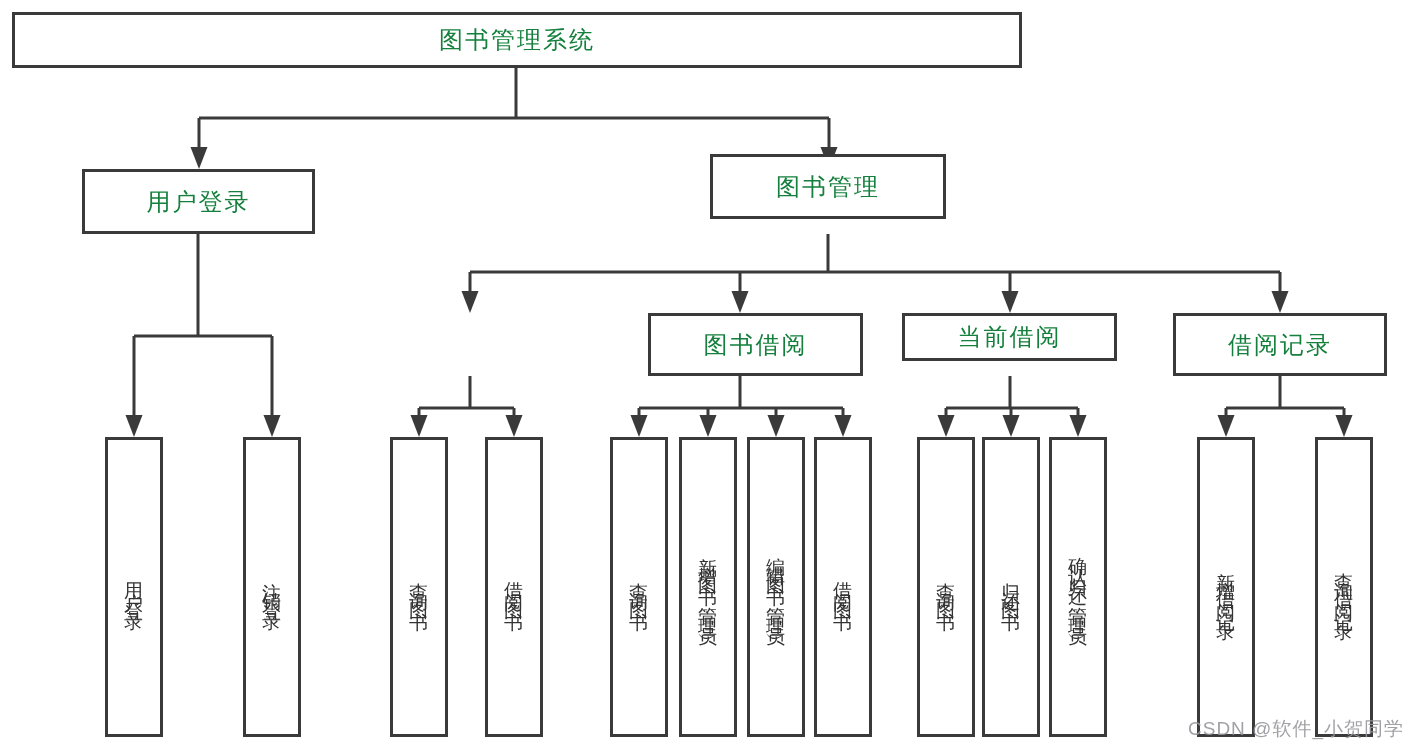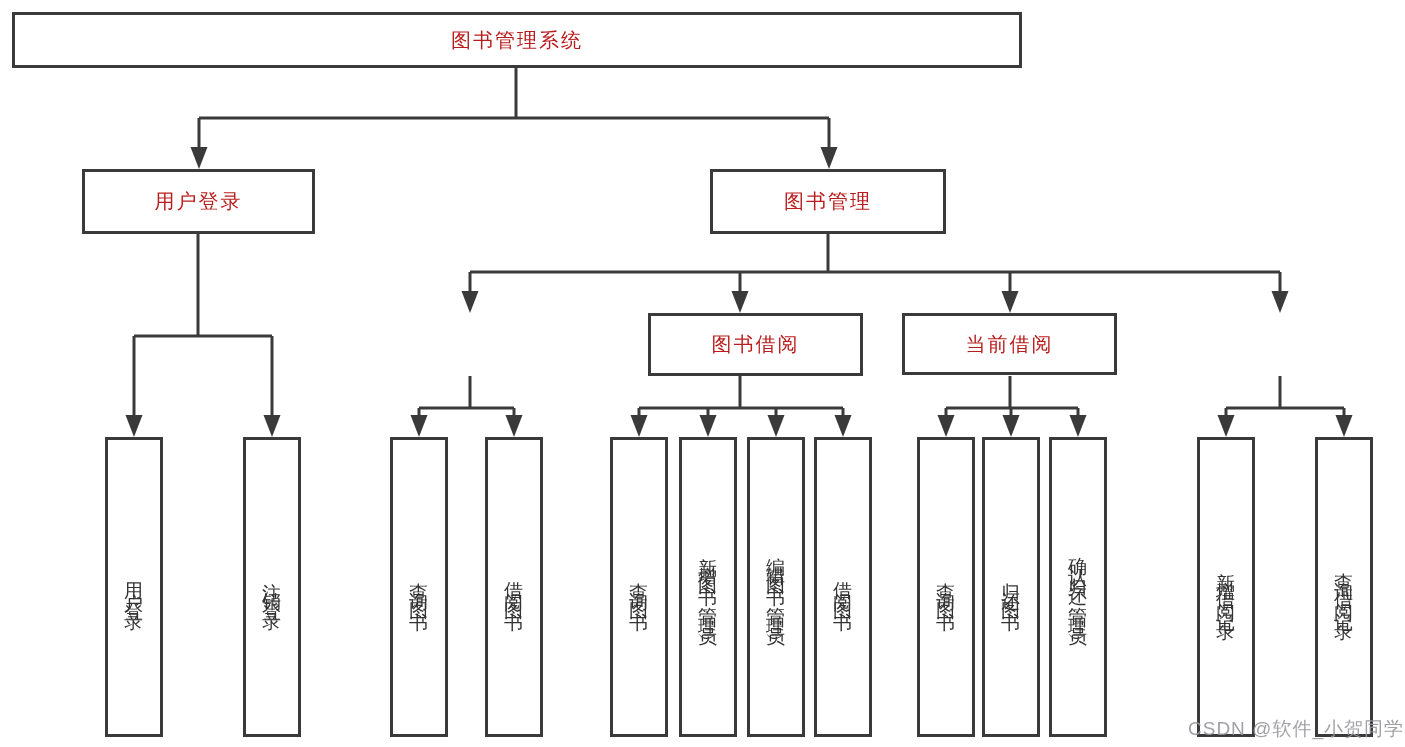--- a/index.html
+++ b/index.html
@@ -20,23 +20,23 @@
   .box {
     position: absolute;
     box-sizing: border-box;
     border: 3px solid #3a3a3a;
     background: #ffffff;
     display: flex;
     align-items: center;
     justify-content: center;
   }
   .hlabel {
-    font-size: 20px;
+    font-size: 24px;
     letter-spacing: 2px;
-    color: #b91c1c;
+    color: #15803d;
     white-space: nowrap;
   }
   .vlabel {
     writing-mode: vertical-rl;
     text-orientation: mixed;
     font-size: 19px;
     letter-spacing: 10px;
     line-height: 1;
     color: #333333;
   }
@@ -95,29 +95,32 @@
     </g>
   </svg>
 
   <div class="box" style="left:12px; top:12px; width:1010px; height:56px;">
     <span class="hlabel">图书管理系统</span>
   </div>
 
   <div class="box" style="left:82px; top:169px; width:233px; height:65px;">
     <span class="hlabel">用户登录</span>
   </div>
-  <div class="box" style="left:710px; top:169px; width:236px; height:65px;">
+  <div class="box" style="left:710px; top:154px; width:236px; height:65px;">
     <span class="hlabel">图书管理</span>
   </div>
 
   <div class="box" style="left:632px; top:313px; width:215px; height:63px;margin-left:16px;">
     <span class="hlabel">图书借阅</span>
   </div>
-  <div class="box" style="left:902px; top:313px; width:215px; height:62px;">
+  <div class="box" style="left:902px; top:313px; width:215px; height:48px;">
     <span class="hlabel">当前借阅</span>
+  </div>
+  <div class="box" style="left:1173px; top:313px; width:214px; height:63px;">
+    <span class="hlabel">借阅记录</span>
   </div>
 
   <div class="box" style="left:105px; top:437px; width:58px; height:300px;">
     <span class="vlabel">用户登录</span>
   </div>
   <div class="box" style="left:243px; top:437px; width:58px; height:300px;">
     <span class="vlabel">注销登录</span>
   </div>
 
   <div class="box" style="left:390px; top:437px; width:58px; height:300px;">

